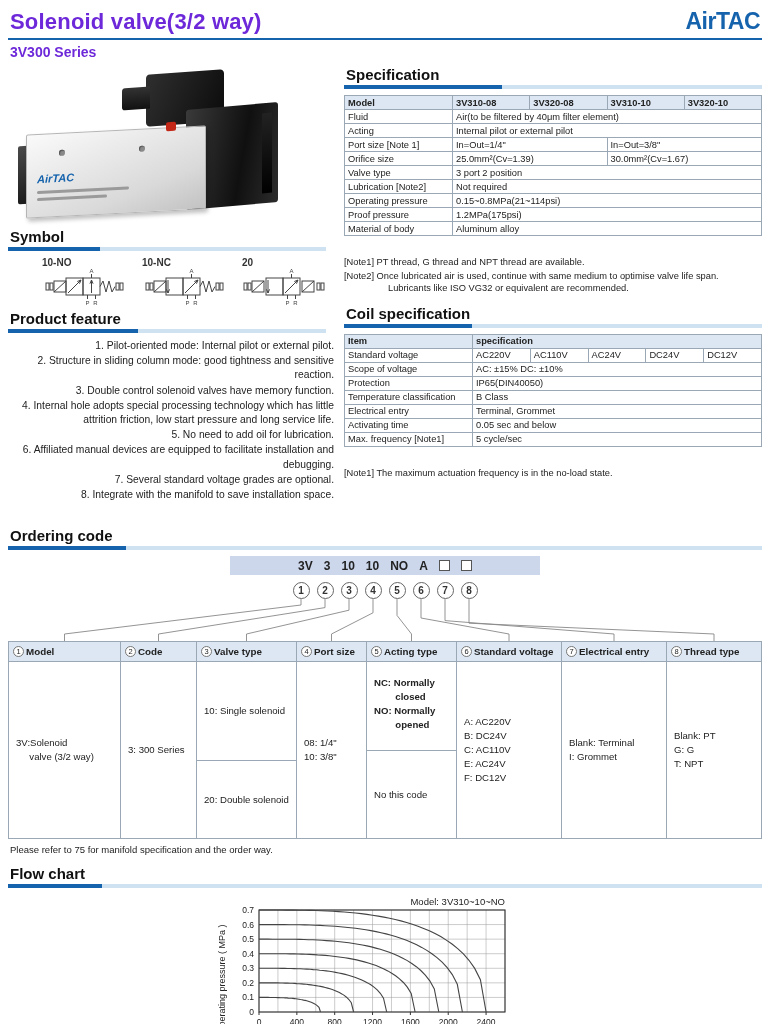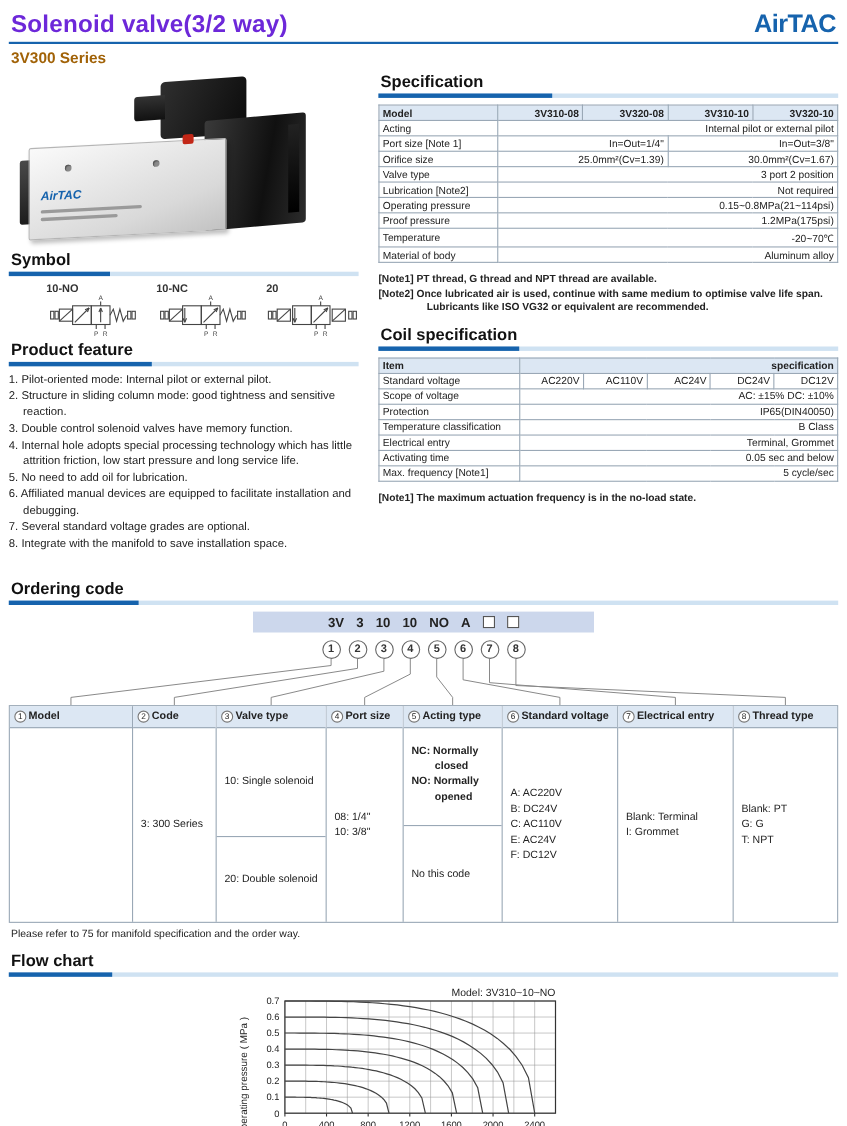--- a/index.html
+++ b/index.html
@@ -9,21 +9,21 @@
     font-family:"Liberation Sans", sans-serif; color:#222;
     position:relative;
   }
   .page { padding:6px 8px 0 8px; }
 
   
   .hdr { display:flex; justify-content:space-between; align-items:flex-end; padding:2px 2px 0 2px; }
   .title { font-size:22px; font-weight:bold; color:#6d28d9; letter-spacing:.2px; }
   .logo { font-size:23px; font-weight:bold; color:#1663ad; letter-spacing:-.5px; font-stretch:condensed; }
   .hdr-rule { height:2px; background:#1663ad; margin:3px 0 4px 0; }
-  .series { font-size:14px; font-weight:bold; color:#a16207; padding-left:2px; }
+  .series { font-size:14px; font-weight:bold; color:#6d28d9; padding-left:2px; }
 
   
   .sec-h { font-size:15px; font-weight:bold; color:#111; padding-left:2px; margin-bottom:2px; }
   .sec-rule { height:4px; background:#cfe2f2; position:relative; margin-bottom:6px; }
   .sec-rule::before { content:""; position:absolute; left:0; top:0; height:4px; background:#1663ad; width:var(--dw,110px); }
 
   
   .cols { display:flex; gap:10px; margin-top:6px; }
   .col-l { width:326px; }
   .col-r { flex:1; }
@@ -42,30 +42,30 @@
   .p-endcap { position:absolute; left:0px; top:78px; width:12px; height:58px; background:linear-gradient(#4a4a4a,#1c1c1c); border-radius:2px; transform:skewY(-3deg); }
 
   
   .symbols { display:flex; gap:16px; margin:4px 0 2px 34px; }
   .symbol { text-align:left; }
   .symbol-label { font-size:10px; font-weight:bold; color:#333; margin-bottom:0; }
   .symbol svg { display:block; }
 
   
   .features { margin-top:2px; }
-  .features-list { list-style:none; margin-top:2px; }
+  .features-list { list-style:none; margin-top:2px;text-align:right; }
   .features-list li { font-size:10.3px; line-height:1.38; color:#222; padding-left:13px; text-indent:-13px; margin-bottom:1px; }
 
   
   table.dt { border-collapse:collapse; width:100%; table-layout:fixed; }
   table.dt th, table.dt td { border:1px solid #9aa8b6; font-size:9.3px; padding:1.5px 3px; color:#222; height:14px; }
   table.dt th { background:#dce7f3; text-align:left; font-weight:bold; }
   table.dt td.lab { text-align:left; }
-  table.dt td.val, table.dt th.val { text-align:right; }
-  .notes { margin-top:8px;font-weight:bold; }
+  table.dt td.val, table.dt th.val { text-align:left; }
+  .notes { margin-top:20px; }
   .note-line { font-size:9.3px; line-height:1.35; color:#222; padding-left:44px; text-indent:-44px; margin-top:1px; }
 
   
   .ordering { margin-top:24px; }
   .code-band { width:310px; margin:4px auto 0 auto; background:#ccd7ec; display:flex; justify-content:center; align-items:center; gap:11px; padding:2px 10px; height:19px; }
   .code-part { font-size:12px; font-weight:bold; color:#222; }
   .code-box { width:11px; height:11px; border:1.3px solid #555; background:#fff; display:inline-block; }
   .digit-row { display:flex; justify-content:center; gap:7px; margin-top:7px; }
   .digit { width:17px; height:17px; border:1.2px solid #666; border-radius:50%; font-size:10px; font-weight:bold; color:#333; display:flex; align-items:center; justify-content:center; background:#fff; }
   .connectors { display:block; width:754px; height:42px; }
@@ -229,20 +229,24 @@
             </colgroup>
           <tbody>
               <tr>
                 <th>Model</th>
                 <th class="val">3V310-08</th>
                 <th class="val">3V320-08</th>
                 <th class="val">3V310-10</th>
                 <th class="val">3V320-10</th>
               </tr>
               <tr>
+                <td class="lab">Fluid</td>
+                <td class="val" colspan="4">Air(to be filtered by 40μm filter element)</td>
+              </tr>
+              <tr>
                 <td class="lab">Acting</td>
                 <td class="val" colspan="4">Internal pilot or external pilot</td>
               </tr>
               <tr>
                 <td class="lab">Port size [Note 1]</td>
                 <td class="val" colspan="2">In=Out=1/4"</td>
                 <td class="val" colspan="2">In=Out=3/8"</td>
               </tr>
               <tr>
                 <td class="lab">Orifice size</td>
@@ -257,24 +261,20 @@
                 <td class="lab">Lubrication [Note2]</td>
                 <td class="val" colspan="4">Not required</td>
               </tr>
               <tr>
                 <td class="lab">Operating pressure</td>
                 <td class="val" colspan="4">0.15~0.8MPa(21~114psi)</td>
               </tr>
               <tr>
                 <td class="lab">Proof pressure</td>
                 <td class="val" colspan="4">1.2MPa(175psi)</td>
-              </tr>
-              <tr>
-                <td class="lab">Temperature</td>
-                <td class="val" colspan="4">-20~70℃</td>
               </tr>
               <tr>
                 <td class="lab">Material of body</td>
                 <td class="val" colspan="4">Aluminum alloy</td>
               </tr>
             </tbody>
         </table>
         <div class="notes">
           <div class="note-line">[Note1]  PT thread, G thread and NPT thread are available.</div>
           <div class="note-line">[Note2]  Once lubricated air is used, continue with same medium to optimise valve life span. Lubricants like ISO VG32 or equivalent are recommended.</div>
@@ -371,20 +371,22 @@
         <polyline points="413,0 413,19 501,35 501,42" fill="none" stroke="#888" stroke-width="0.9"></polyline>
         <polyline points="437,0 437,21.6 606,35 606,42" fill="none" stroke="#888" stroke-width="0.9"></polyline>
         <polyline points="461,0 461,24.2 706,35 706,42" fill="none" stroke="#888" stroke-width="0.9"></polyline>
       </svg>
     <div class="otable">
         <div class="ocol" style="width: 112px;">
           <div class="ocol-h">
             <span class="onum">1</span>
             <span>Model</span>
           </div>
+          <div class="ocell">3V:Solenoid
+     valve (3/2 way)</div>
         </div>
         <div class="ocol" style="width: 76px;">
           <div class="ocol-h">
             <span class="onum">2</span>
             <span>Code</span>
           </div>
           <div class="ocell">3: 300 Series</div>
         </div>
         <div class="ocol" style="width: 100px;">
           <div class="ocol-h">

